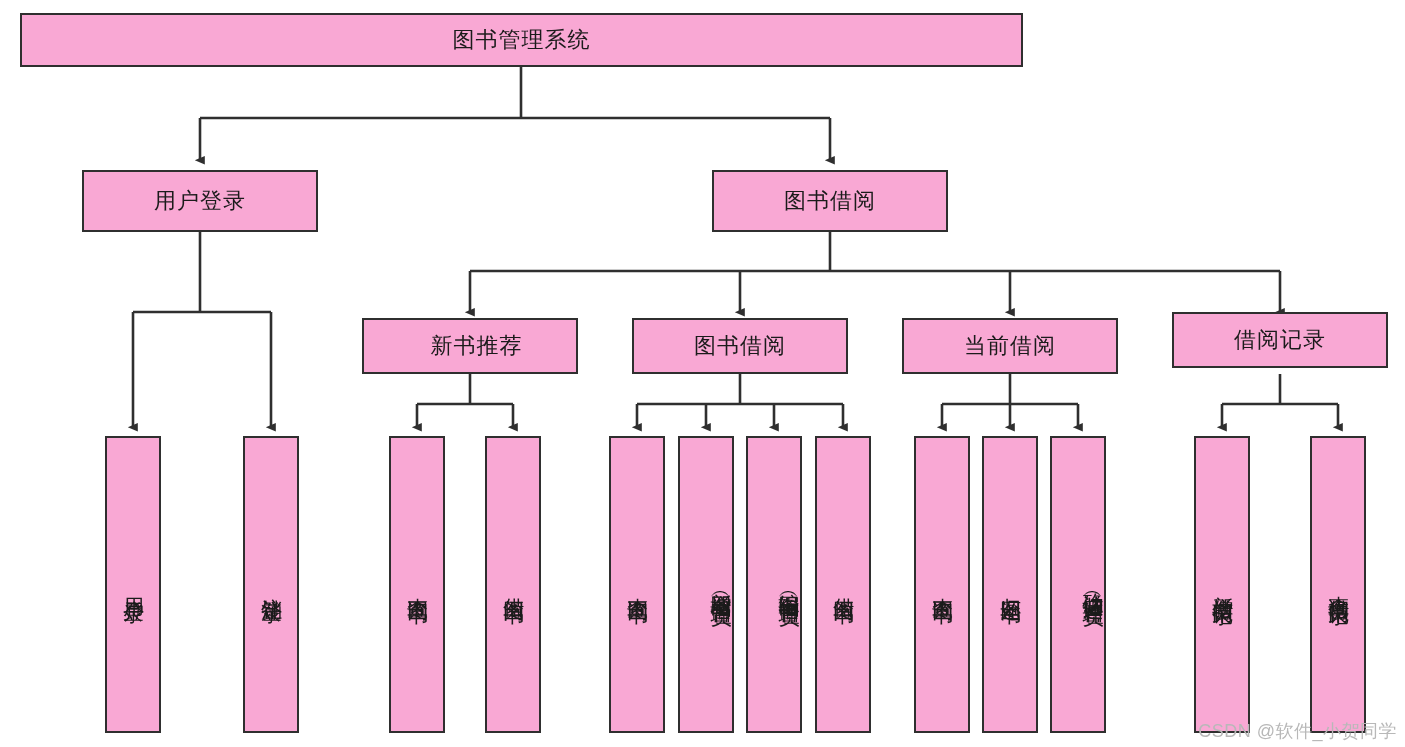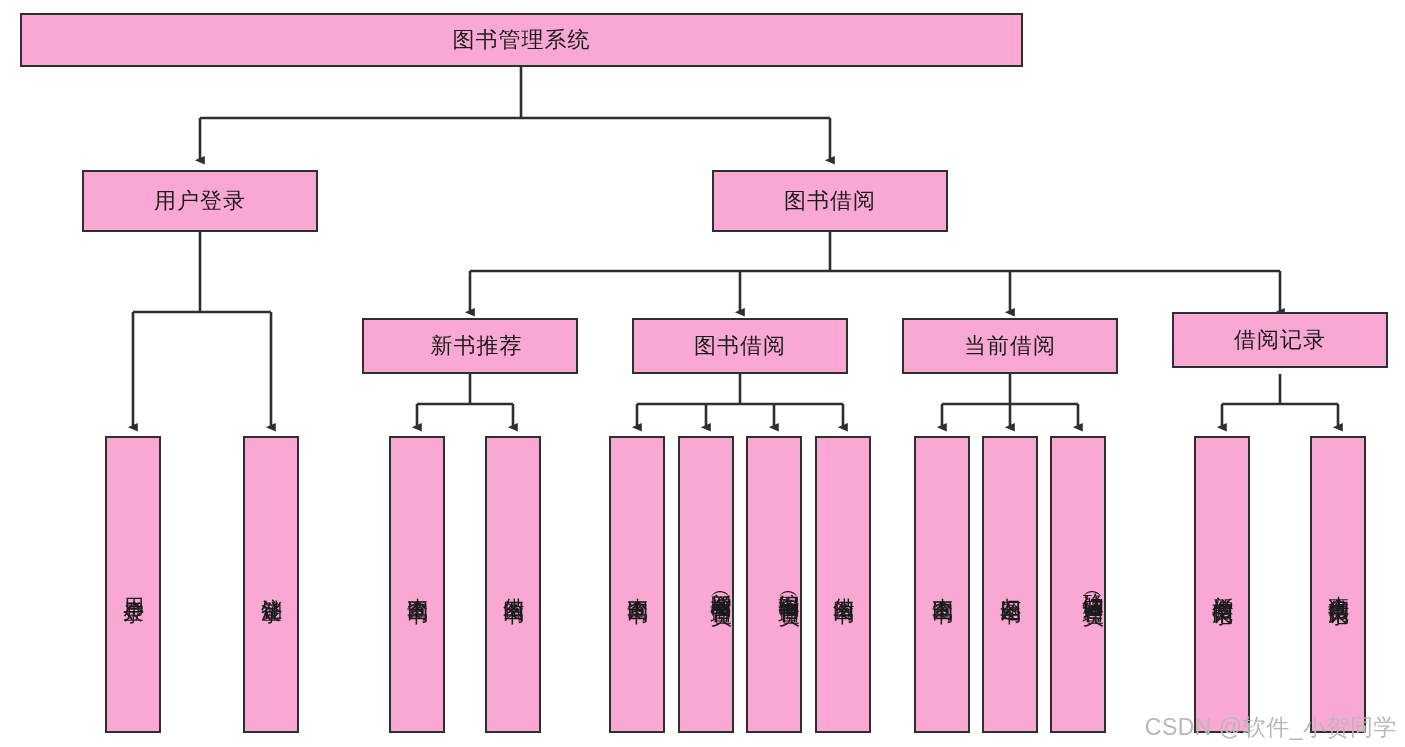--- a/index.html
+++ b/index.html
@@ -56,21 +56,21 @@
   .node-v.vtop {
     align-items: flex-start;
   }
   .node-v.vmid {
     align-items: center;
   }
   .watermark {
     position: absolute;
     right: 8px;
     bottom: 4px;
-    font-size: 23px;
+    font-size: 18px;
     color: #b8b8b8;
     white-space: nowrap;
     letter-spacing: 0.5px;
   }
 </style>
 </head>
 <body>
 
 <div id="canvas">
 

